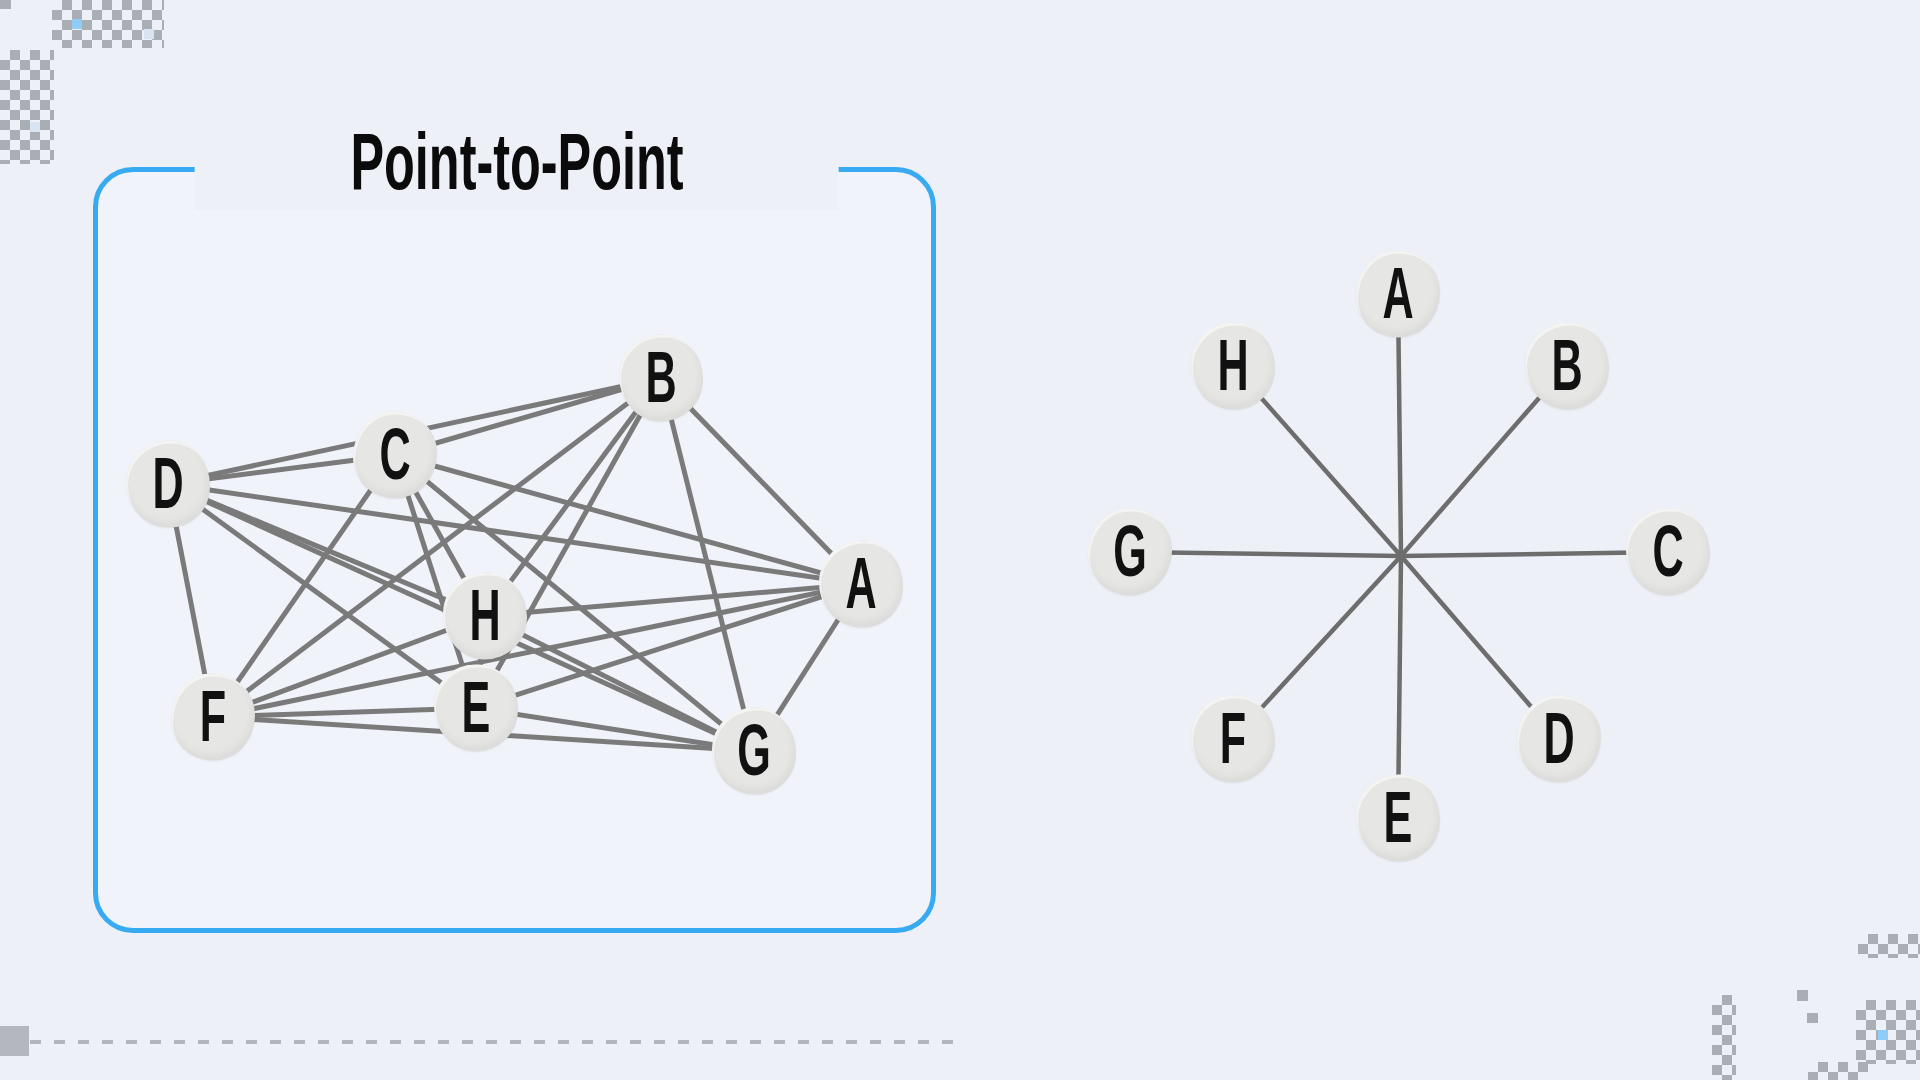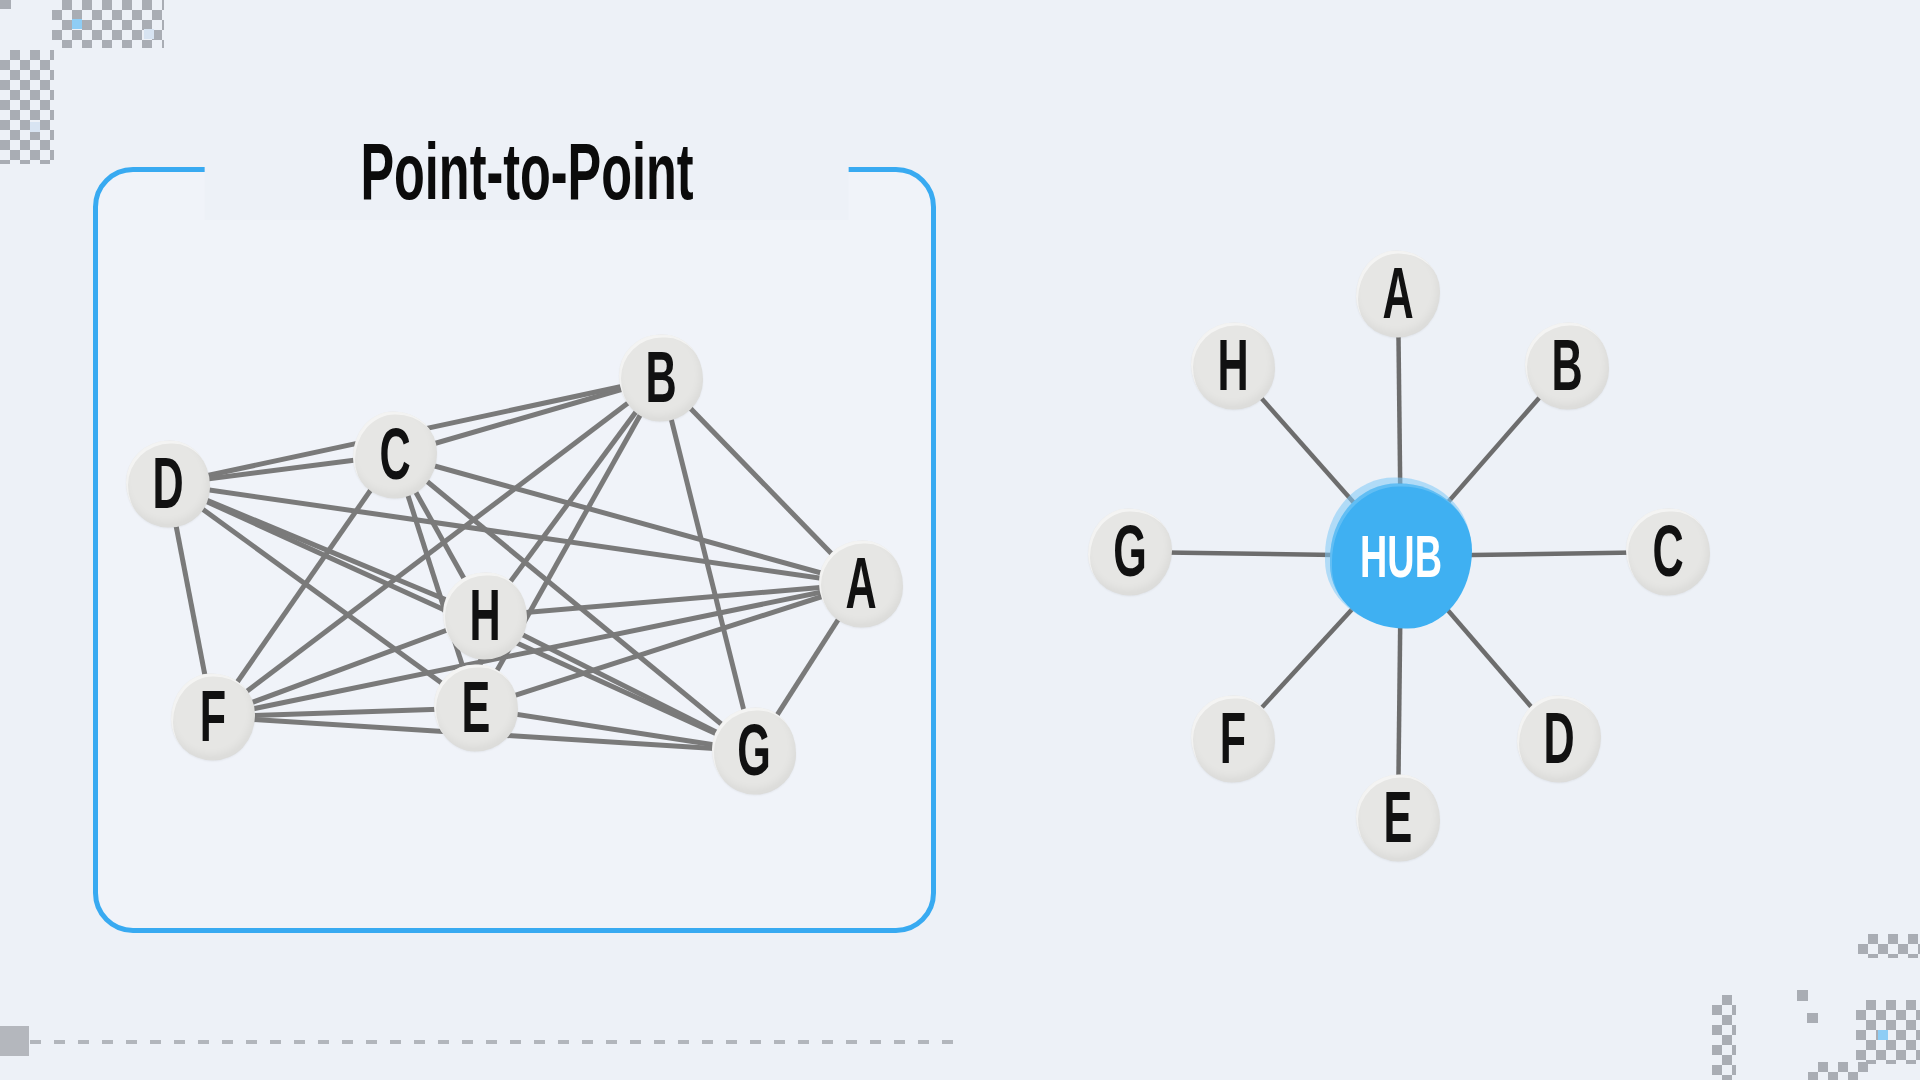--- a/index.html
+++ b/index.html
@@ -29,21 +29,21 @@
   .panel{
     position:absolute;box-sizing:border-box;
     border:5px solid var(--panel-border);
     border-radius:40px;
     background:var(--panel-bg);
     z-index:1;
   }
   .panel-title{
     position:absolute;left:50%;top:-12px;
     transform:translate(-50%,-50%);
-    margin:12px;padding:8px 58px;
+    margin:2px;padding:8px 58px;
     background:var(--background);
     font-size:80px;font-weight:bold;line-height:1;
     color:var(--title-text);white-space:nowrap;
     z-index:2;
   }
   .cond{display:inline-block;transform:scaleX(0.63);transform-origin:center;}
 
   
   svg.edges{position:absolute;left:0;top:0;z-index:2;pointer-events:none;}
   line.edge-p2p{stroke:var(--edge);stroke-width:5;}
@@ -199,18 +199,15 @@
       </div>
       <div class="node" style="left: 1233px; top: 739px;">
         <span class="cond">F</span>
       </div>
       <div class="node" style="left: 1130px; top: 552px;">
         <span class="cond">G</span>
       </div>
       <div class="node" style="left: 1233px; top: 366px;">
         <span class="cond">H</span>
       </div>
-      <div class="node hub-node" style="left: 1401px; top: 556px;">
-        <span class="cond">HUB</span>
-      </div>
     </div>
 
 </div>
 
 </body></html>

